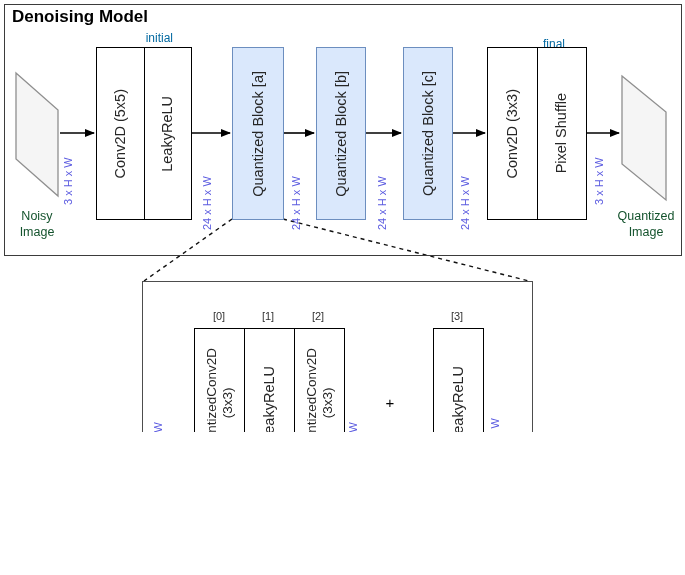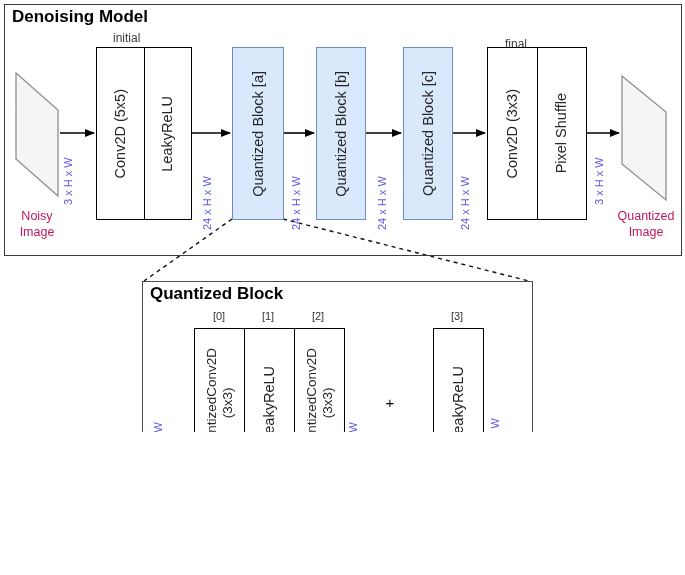--- a/index.html
+++ b/index.html
@@ -5,36 +5,36 @@
   html,body{margin:0;padding:0;background:#fff;}
   .stage{
     position:relative;width:685px;height:432px;background:#ffffff;overflow:hidden;
     font-family:"Liberation Sans", sans-serif;color:#1a1a1a;
   }
   .layer{position:absolute;left:0;top:0;width:685px;height:575px;pointer-events:none;}
   .frame{position:absolute;background:transparent;}
   .frame.top{left:4px;top:4px;width:676px;height:250px;border:1px solid #3b3b3b;}
   .frame.detail{left:142px;top:281px;width:389px;height:290px;border:1px solid #4d4d4d;background:#fff;}
   .title{position:absolute;font-size:17px;font-weight:700;color:#000;white-space:nowrap;}
-  .group-label{position:absolute;font-size:12px;color:#404040;text-align:left;width:60px;}
+  .group-label{position:absolute;font-size:12px;color:#0369a1;text-align:right;width:60px;}
   .idx-label{position:absolute;font-size:11px;color:#333;text-align:center;width:30px;}
   .box{position:absolute;border:1.5px solid #000;background:#fff;display:flex;}
   .cell{flex:1;display:flex;align-items:center;justify-content:center;overflow:hidden;}
   .cell + .cell{border-left:1.5px solid #000;}
   .qblock{position:absolute;background:#dae8fc;border:1px solid #6c8ebf;display:flex;align-items:center;justify-content:center;}
   .vtext{
     writing-mode:vertical-rl;transform:rotate(180deg);
     font-size:14.5px;color:#262626;white-space:pre-line;line-height:1.15;text-align:center;
   }
   .vlabel{
     position:absolute;writing-mode:vertical-rl;transform:rotate(180deg);
     font-size:11px;color:#5b5be0;white-space:nowrap;width:14px;text-align:left;
     display:flex;align-items:center;
   }
-  .caption{position:absolute;font-size:12.5px;color:#be185d;text-align:center;white-space:pre-line;line-height:1.25;}
+  .caption{position:absolute;font-size:12.5px;color:#14532d;text-align:center;white-space:pre-line;line-height:1.25;}
   .plus{position:absolute;font-size:15px;color:#000;text-align:center;line-height:18px;}
 </style>
 </head>
 <body>
 
 <div class="stage">
 
   <svg class="layer" width="685" height="575" viewBox="0 0 685 575">
     <defs>
       <marker id="ah" markerUnits="userSpaceOnUse" markerWidth="10" markerHeight="8" refX="9" refY="4" orient="auto">
@@ -106,21 +106,20 @@
   </div>
 
   <div class="vlabel" style="left:61px;top:150px;height:55px;">3 x H x W</div>
   <div class="vlabel" style="left:200px;top:162px;height:68px;">24 x H x W</div>
   <div class="vlabel" style="left:289px;top:162px;height:68px;">24 x H x W</div>
   <div class="vlabel" style="left:375px;top:162px;height:68px;">24 x H x W</div>
   <div class="vlabel" style="left:458px;top:162px;height:68px;">24 x H x W</div>
   <div class="vlabel" style="left:592px;top:150px;height:55px;">3 x H x W</div>
 
   <div class="frame detail"></div>
-  <div class="title" style="left:150px;top:284px;">Quantized Block</div>
 
   <div class="idx-label" style="left:204px;top:310px;">[0]</div>
   <div class="idx-label" style="left:253px;top:310px;">[1]</div>
   <div class="idx-label" style="left:303px;top:310px;">[2]</div>
   <div class="idx-label" style="left:442px;top:310px;">[3]</div>
 
   <div class="box" style="left:194px;top:328px;width:149px;height:149px;">
     <div class="cell">
       <span class="vtext" style="font-size:13.5px;">QuantizedConv2D
 (3x3)</span>

